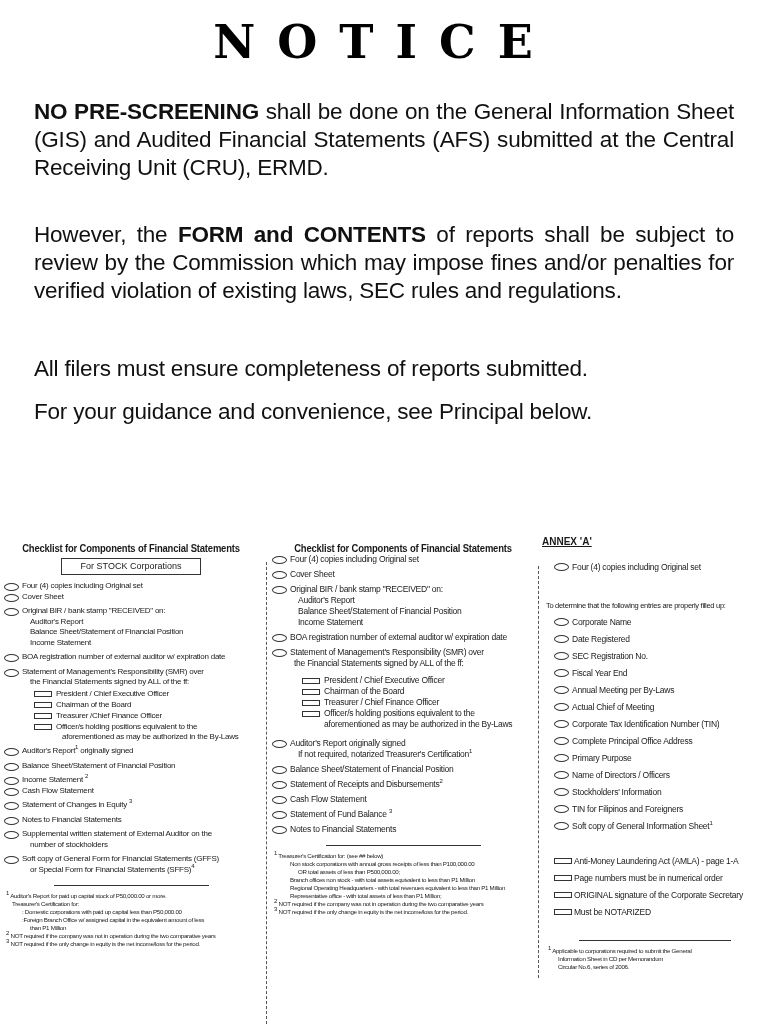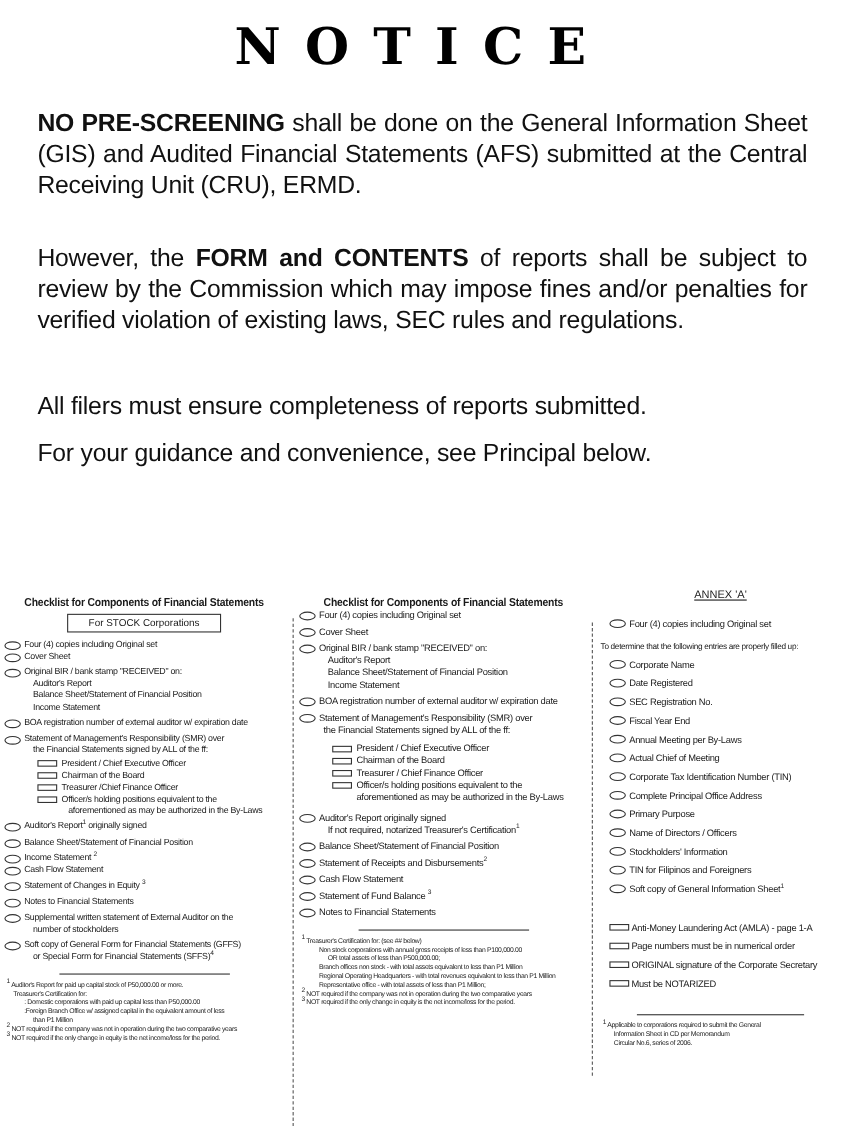--- a/index.html
+++ b/index.html
@@ -24,21 +24,21 @@
   .col1 { left: 0; width: 262px; }
   .col2 { left: 268px; width: 270px; }
   .col3 { left: 542px; width: 226px; }
   .vsep { position: absolute; border-left: 1.5px dashed #555; width: 0; }
   .vsep1 { left: 266px; top: 562px; height: 462px; }
   .vsep2 { left: 538px; top: 566px; height: 412px; }
 
   .chk-title { font-weight: bold; font-size: 10.5px; text-align: center; letter-spacing: -0.2px; transform: scaleX(0.9); }
   .col1 .chk-title { margin-top: 6px; }
   .col2 .chk-title { margin-top: 6px; }
-  .annex { text-align: center; font-weight: normal; font-size: 10px; text-decoration: underline; margin-top: 0; }
+  .annex { text-align: left; font-weight: bold; font-size: 10px; text-decoration: underline; margin-top: 0; }
   .col3 .chk-title { font-size: 10.5px; line-height: 13px; transform: none; }
   .boxed {
     border: 1.2px solid #333; text-align: center; font-size: 9px; line-height: 11px;
     margin: 4px auto 6px; padding: 2px 4px;
   }
   .col1 .boxed { width: 130px; }
   .col2 .boxed { width: 136px; }
 
   .item { position: relative; font-size: 8px; line-height: 10.5px; padding-left: 22px; letter-spacing: -0.25px; }
   .item.sp { margin-top: 4px; }
@@ -50,21 +50,21 @@
   .rect-item { position: relative; font-size: 8px; line-height: 11px; padding-left: 56px; letter-spacing: -0.25px; }
   .rect-item .rect {
     position: absolute; left: 34px; top: 3px; width: 16px; height: 4px; border: 1.2px solid #333;
   }
   .col2 .item { font-size: 8.5px; line-height: 11px; }
   .col2 .sub { font-size: 8.5px; line-height: 11px; }
   .col2 .rect-item { font-size: 8.5px; line-height: 11px; }
   .col3 .item { font-size: 8.5px; line-height: 12px; padding-left: 30px; }
   .col3 .item .oval { left: 12px; }
   .col3 .item.sp { margin-top: 5px; }
-  .col3 .note { font-size: 7.5px; line-height: 10px; padding-left: 4px; margin-top: 10px; letter-spacing: -0.3px; }
+  .col3 .note { font-size: 7.5px; line-height: 10px; padding-left: 4px; margin-top: 28px; letter-spacing: -0.3px; }
   .col3 .rect-item { padding-left: 32px; font-size: 8.5px; line-height: 12px; margin-top: 5px; }
   .col3 .rect-item .rect { left: 12px; }
 
   .hr { border-top: 1.3px solid #333; margin: 10px auto 6px; }
   .col1 .hr { width: 155px; }
   .col2 .hr { width: 155px; }
   .col3 .hr { width: 152px; margin-top: 22px; }
   .fn { font-size: 6.2px; line-height: 8px; padding-left: 6px; letter-spacing: -0.3px; color: #222; }
   .fn.ind { padding-left: 22px; }
   .fn.ind2 { padding-left: 30px; }

